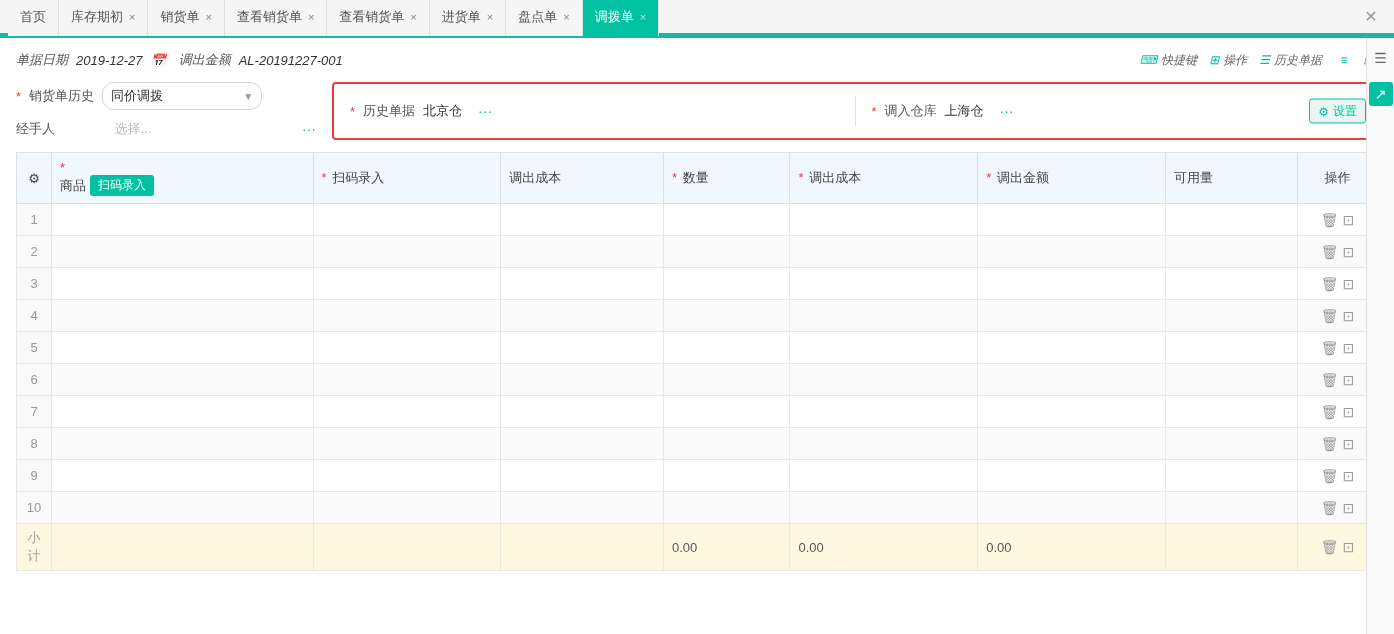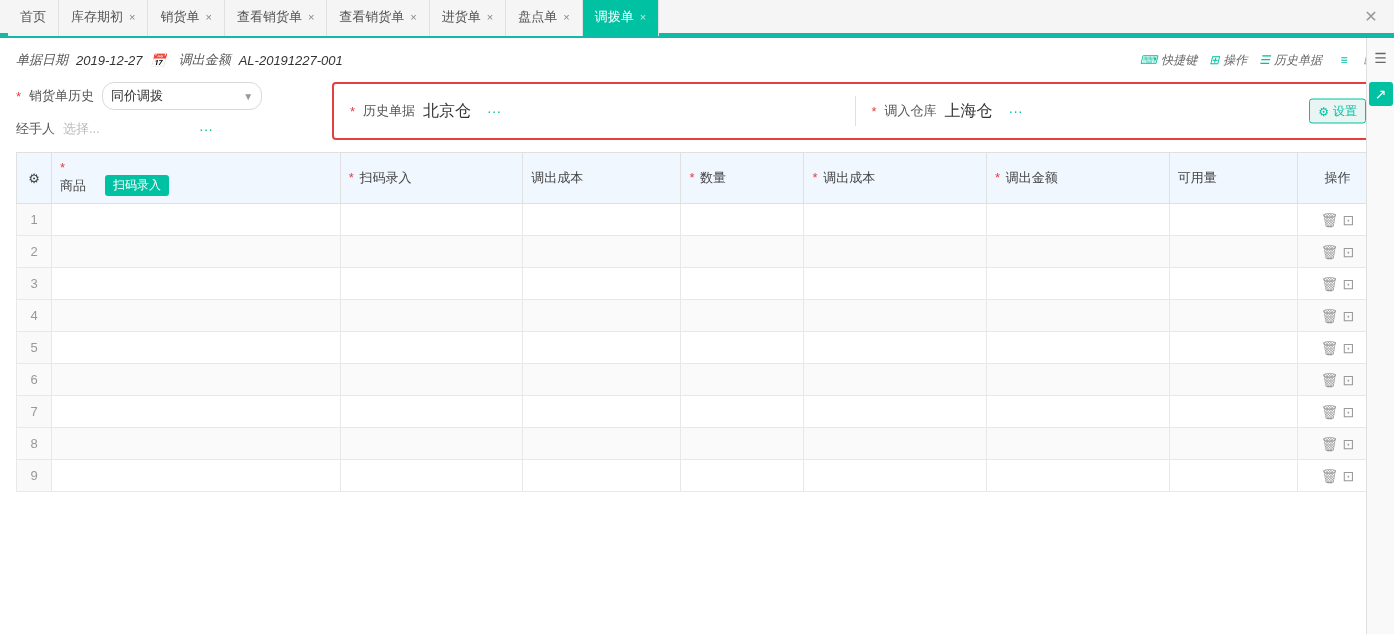--- a/index.html
+++ b/index.html
@@ -144,21 +144,21 @@
       align-items: center;
       gap: 8px;
       flex: 1;
     }
     .field-name {
       color: #555;
       white-space: nowrap;
     }
     .field-val {
       color: #333;
-      font-size: 16px;
+      font-size: 13px;
     }
     .more-btn {
       color: #00c1a2;
       cursor: pointer;
       font-size: 14px;
       margin-left: 8px;
     }
     .field-divider {
       width: 1px;
       height: 30px;
@@ -202,20 +202,21 @@
       cursor: pointer;
       background: #fff;
     }
     .select-value { flex: 1; }
     .select-arrow { color: #999; font-size: 10px; }
 
     .handler-field {
       display: flex;
       align-items: center;
       gap: 8px;
+      justify-content: space-between;
     }
     .placeholder-text { color: #bbb; }
 
     
     .data-table {
       width: 100%;
       border-collapse: collapse;
       font-size: 13px;
     }
     .data-table th {
@@ -272,21 +273,21 @@
       border: none;
       border-radius: 3px;
       padding: 2px 8px;
       font-size: 12px;
       cursor: pointer;
       white-space: nowrap;
     }
     .th-inner {
       display: flex;
       align-items: center;
-      gap: 19px;
+      gap: 4px;
     }
 
     
     .right-sidebar {
       position: fixed;
       right: 0;
       top: 38px;
       width: 28px;
       display: flex;
       flex-direction: column;
@@ -565,20 +566,42 @@
                 <td class="row-num">9</td>
                 <td></td>
                 <td></td>
                 <td></td>
                 <td></td>
                 <td></td>
                 <td></td>
                 <td></td>
                 <td class="ops-cell"><span class="action-icon">🗑</span><span class="action-icon">⊡</span></td>
               </tr>
+              <tr>
+                <td class="row-num">10</td>
+                <td></td>
+                <td></td>
+                <td></td>
+                <td></td>
+                <td></td>
+                <td></td>
+                <td></td>
+                <td class="ops-cell"><span class="action-icon">🗑</span><span class="action-icon">⊡</span></td>
+              </tr>
+              <tr class="subtotal-row">
+                <td class="row-num">小计</td>
+                <td></td>
+                <td></td>
+                <td></td>
+                <td>0.00</td>
+                <td>0.00</td>
+                <td>0.00</td>
+                <td></td>
+                <td class="ops-cell"><span class="action-icon">🗑</span><span class="action-icon">⊡</span></td>
+              </tr>
             </tbody>
         </table>
       </div>
 
     </div>
   </div>
 
   <div class="right-sidebar">
     <div class="sidebar-icon-btn">
       <span>☰</span>

